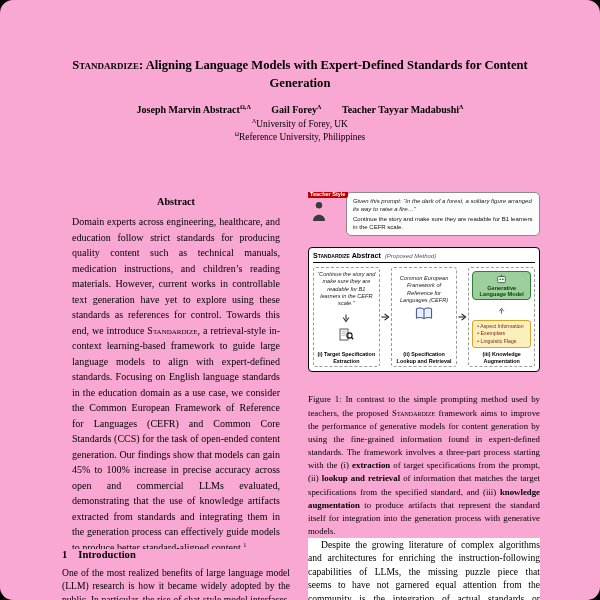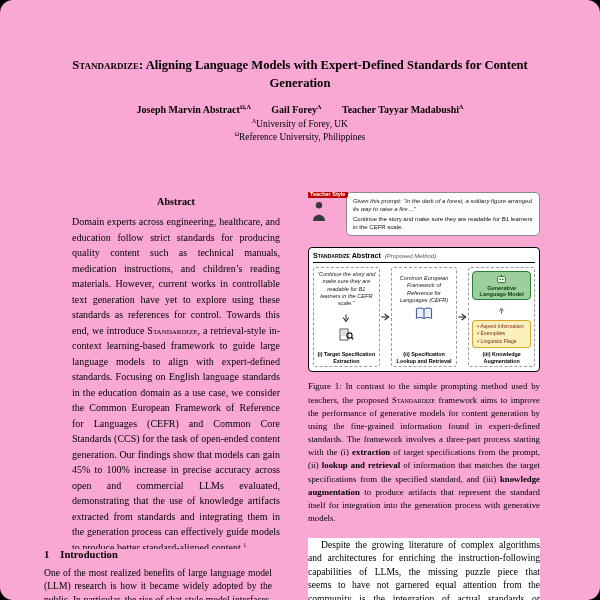--- a/index.html
+++ b/index.html
@@ -17,21 +17,21 @@
   .authors { margin-top:12px; font-size:10px; font-weight:bold; }
   .author { margin:0 9px; white-space:nowrap; }
   sup { font-size:0.62em; vertical-align:super; line-height:0; }
   .affils { margin-top:3px; font-size:9.4px; line-height:1.4; }
   .emails { margin-top:6px; font-family:"Liberation Mono", monospace; font-size:9.2px; white-space:pre; }
 
   
   .abstract-block { position:absolute; top:196px; left:62px; width:228px; height:353px; overflow:hidden; }
   .abstract-heading { text-align:center; font-weight:bold; font-size:10.2px; margin-bottom:7px; }
   .abstract-body { font-size:10px; line-height:1.55; text-align:justify; padding:0 10px; }
-  .intro-block { position:absolute; top:549px; left:44px; width:228px; height:51px; overflow:hidden; }
+  .intro-block { position:absolute; top:549px; left:62px; width:228px; height:51px; overflow:hidden; }
   .section-heading { font-size:10.6px; font-weight:bold; margin-bottom:6px; }
   .section-heading .num { margin-right:11px; }
   .body-text { font-size:9.6px; line-height:1.4; text-align:justify; }
 
   
   .figure-block { position:absolute; top:192px; left:308px; width:232px; height:344px; overflow:hidden; }
   .teacher-row { position:relative; display:flex; align-items:flex-start; min-height:50px; }
   .teacher-side { position:relative; width:26px; flex:0 0 26px; }
   .teacher-badge {
     position:absolute; top:-2px; left:-1px; z-index:2;
@@ -64,21 +64,21 @@
   .glm-box {
     background:#9ccf9c; border:1px solid #2e7d32; border-radius:4px;
     padding:2px 3px; font-size:5.6px; font-weight:bold; text-align:center;
     color:#0a3a0a; display:flex; flex-direction:column; align-items:center; width:100%;
   }
   .artifact-box {
     background:#fbf0bb; border:1px solid #d8a32a; border-radius:3px;
     padding:2px 4px; margin-top:2px; font-size:5.2px; color:#7a1f1f;
     line-height:1.4; width:100%;
   }
-  .caption { margin-top:8px; font-size:8.8px; line-height:1.5; text-align:justify; }
+  .caption { margin-top:21px; font-size:8.8px; line-height:1.5; text-align:justify; }
   .caption .b { font-weight:bold; }
 
   
   .right-para-block { position:absolute; top:538px; left:308px; width:232px; height:62px; overflow:hidden; background:#fff; }
   .right-para { font-size:9.6px; line-height:1.4; text-align:justify; text-indent:13px; word-spacing:1.6px; }
 </style>
 </head>
 <body>
 
 <div class="page">

